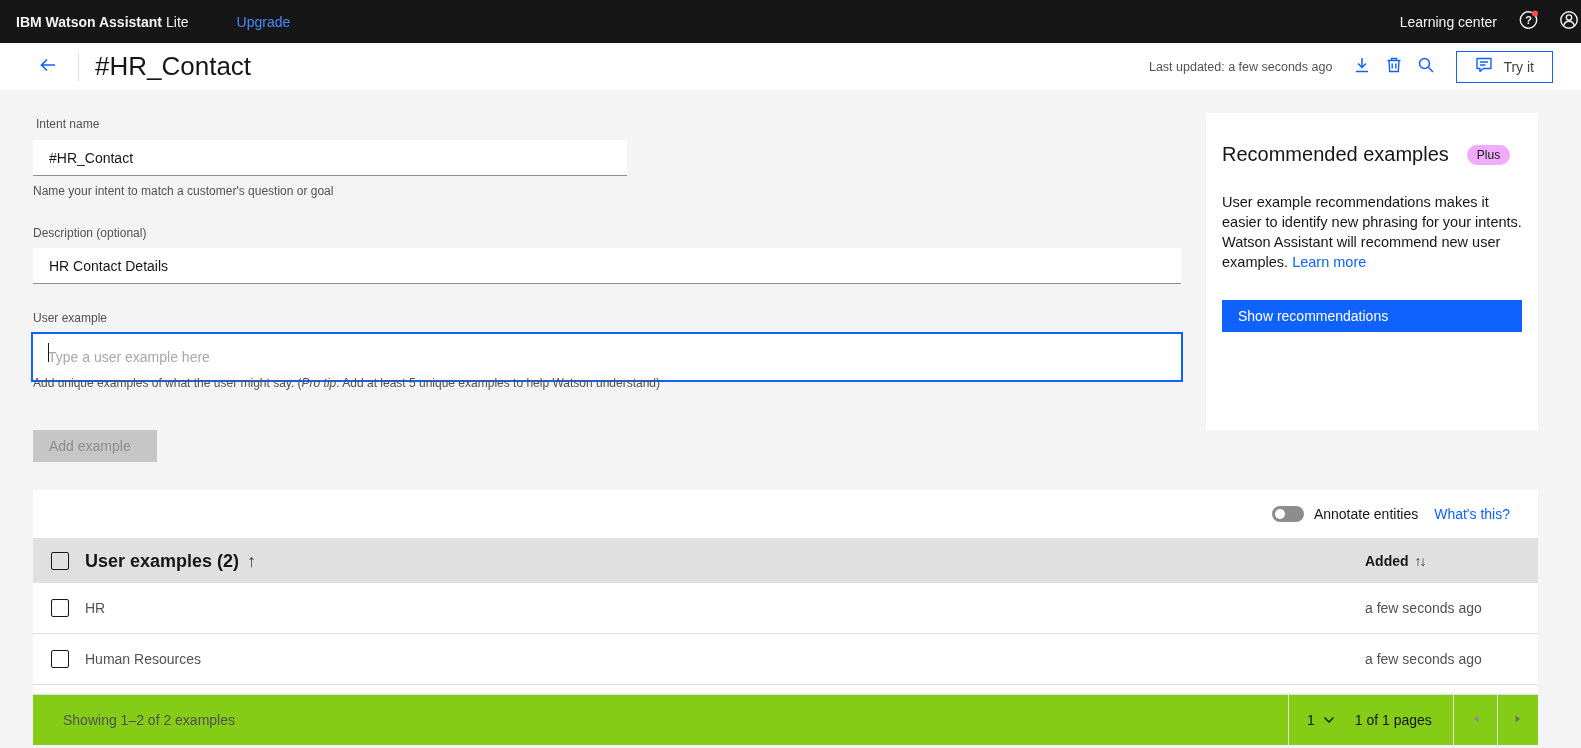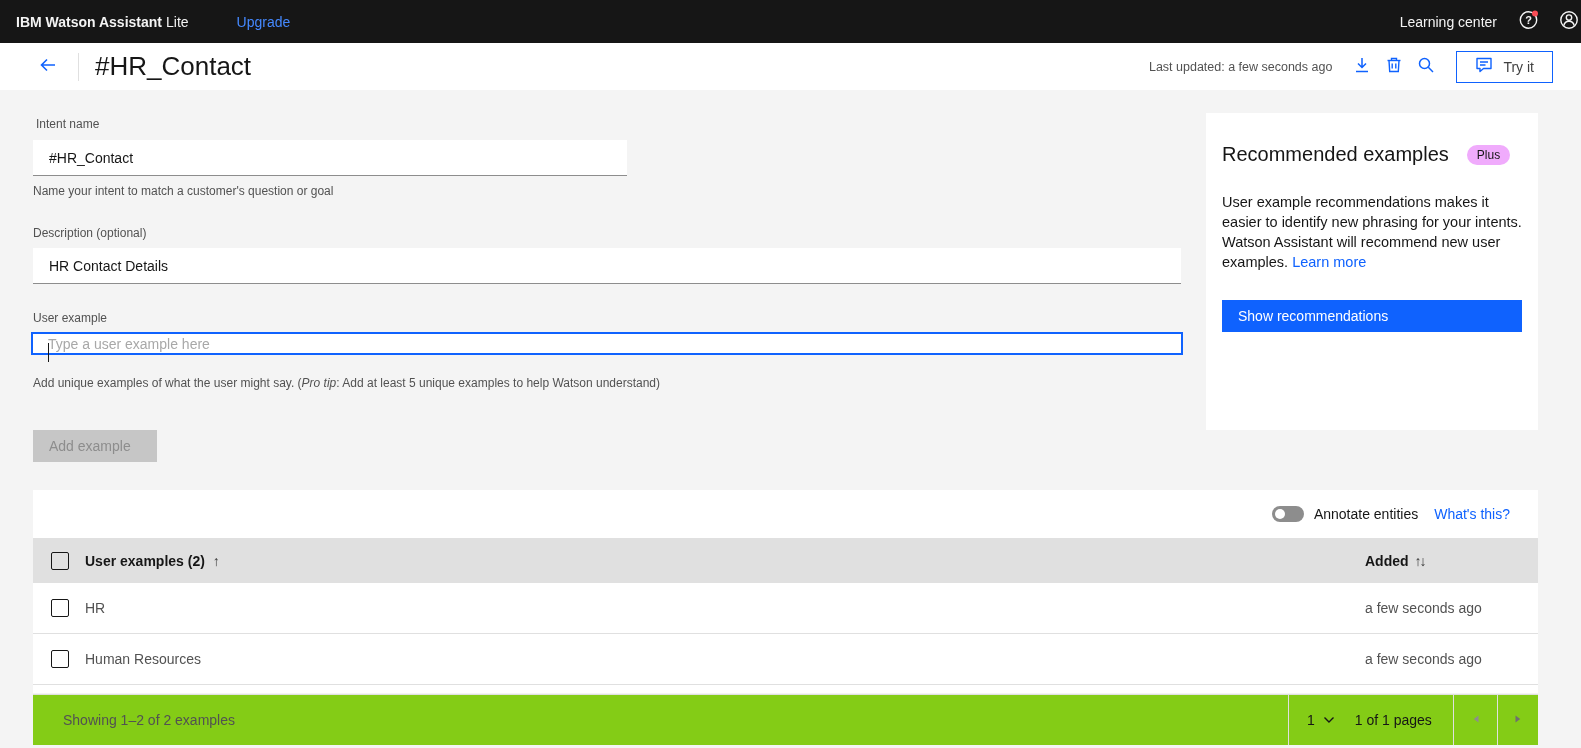--- a/index.html
+++ b/index.html
@@ -65,21 +65,21 @@
   .toggle { width:32px; height:16px; border-radius:8px; background:#8d8d8d; position:relative; cursor:pointer; }
   .toggle .knob { position:absolute; left:3px; top:3px; width:10px; height:10px; border-radius:50%; background:#fff; }
   .toggle-label { margin-left:10px; font-size:14px; color:#161616; }
   .whats-this { margin-left:16px; font-size:14px; }
 
   .thead { position:relative; height:45px; background:#e0e0e0; }
   .trow { position:relative; height:51px; background:#fff; border-bottom:1px solid #e0e0e0; }
   .cb { position:absolute; left:18px; top:50%; transform:translateY(-50%); width:18px; height:18px;
         border:1.6px solid #161616; border-radius:2px; background:transparent; cursor:pointer; }
   .thead .cb { background:transparent; }
-  .col-name { position:absolute; left:52px; top:50%; transform:translateY(-50%); font-size:14px; font-weight:700; color:#161616; }
+  .col-name { position:absolute; left:52px; top:50%; transform:translateY(-50%); font-size:18px; font-weight:700; color:#161616; }
   .sort-asc { font-weight:400; margin-left:8px; color:#393939; cursor:pointer; }
   .col-added { position:absolute; left:1332px; top:50%; transform:translateY(-50%); font-size:14px; font-weight:700; color:#161616; }
   .sort-both { font-weight:400; margin-left:6px; letter-spacing:-2px; color:#393939; cursor:pointer; }
   .row-text { position:absolute; left:52px; top:50%; transform:translateY(-50%); font-size:14px; color:#525252; }
   .row-added { position:absolute; left:1332px; top:50%; transform:translateY(-50%); font-size:14px; color:#525252; }
 
   
   .pgbar { position:absolute; left:33px; top:694px; width:1505px; height:51px; background:#84cc16;
            border-top:1px solid #e0e0e0; }
   .pg-showing { position:absolute; left:30px; top:50%; transform:translateY(-50%); font-size:14px; color:#525252; }
@@ -179,21 +179,21 @@
   <div class="content-bg"></div>
 
   <div class="field-label" style="left:36px; top:117px;">Intent name</div>
   <input class="txt-input" style="left: 33px; top: 140px; width: 594px; height: 36px;" value="#HR_Contact">
   <div class="helper" style="left:33px; top:184px;">Name your intent to match a customer's question or goal</div>
 
   <div class="field-label" style="left:33px; top:226px;">Description (optional)</div>
   <input class="txt-input" style="left: 33px; top: 248px; width: 1148px; height: 36px;" value="HR Contact Details">
 
   <div class="field-label" style="left:33px; top:311px;">User example</div>
-  <div class="focus-input" style="left:31px; top:332px; width:1152px; height:23px;">
+  <div class="focus-input" style="left:31px; top:332px; width:1152px; height:50px;">
     <input placeholder="Type a user example here" style="">
     <div class="caret-bar"></div>
   </div>
   <div class="helper" style="left:33px; top:376px;">
     <span>Add unique examples of what the user might say. (</span><i>Pro tip</i><span>: Add at least 5 unique examples to help Watson understand)</span>
   </div>
 
   <button class="add-btn" disabled="">Add example</button>
 
   <div class="card">

